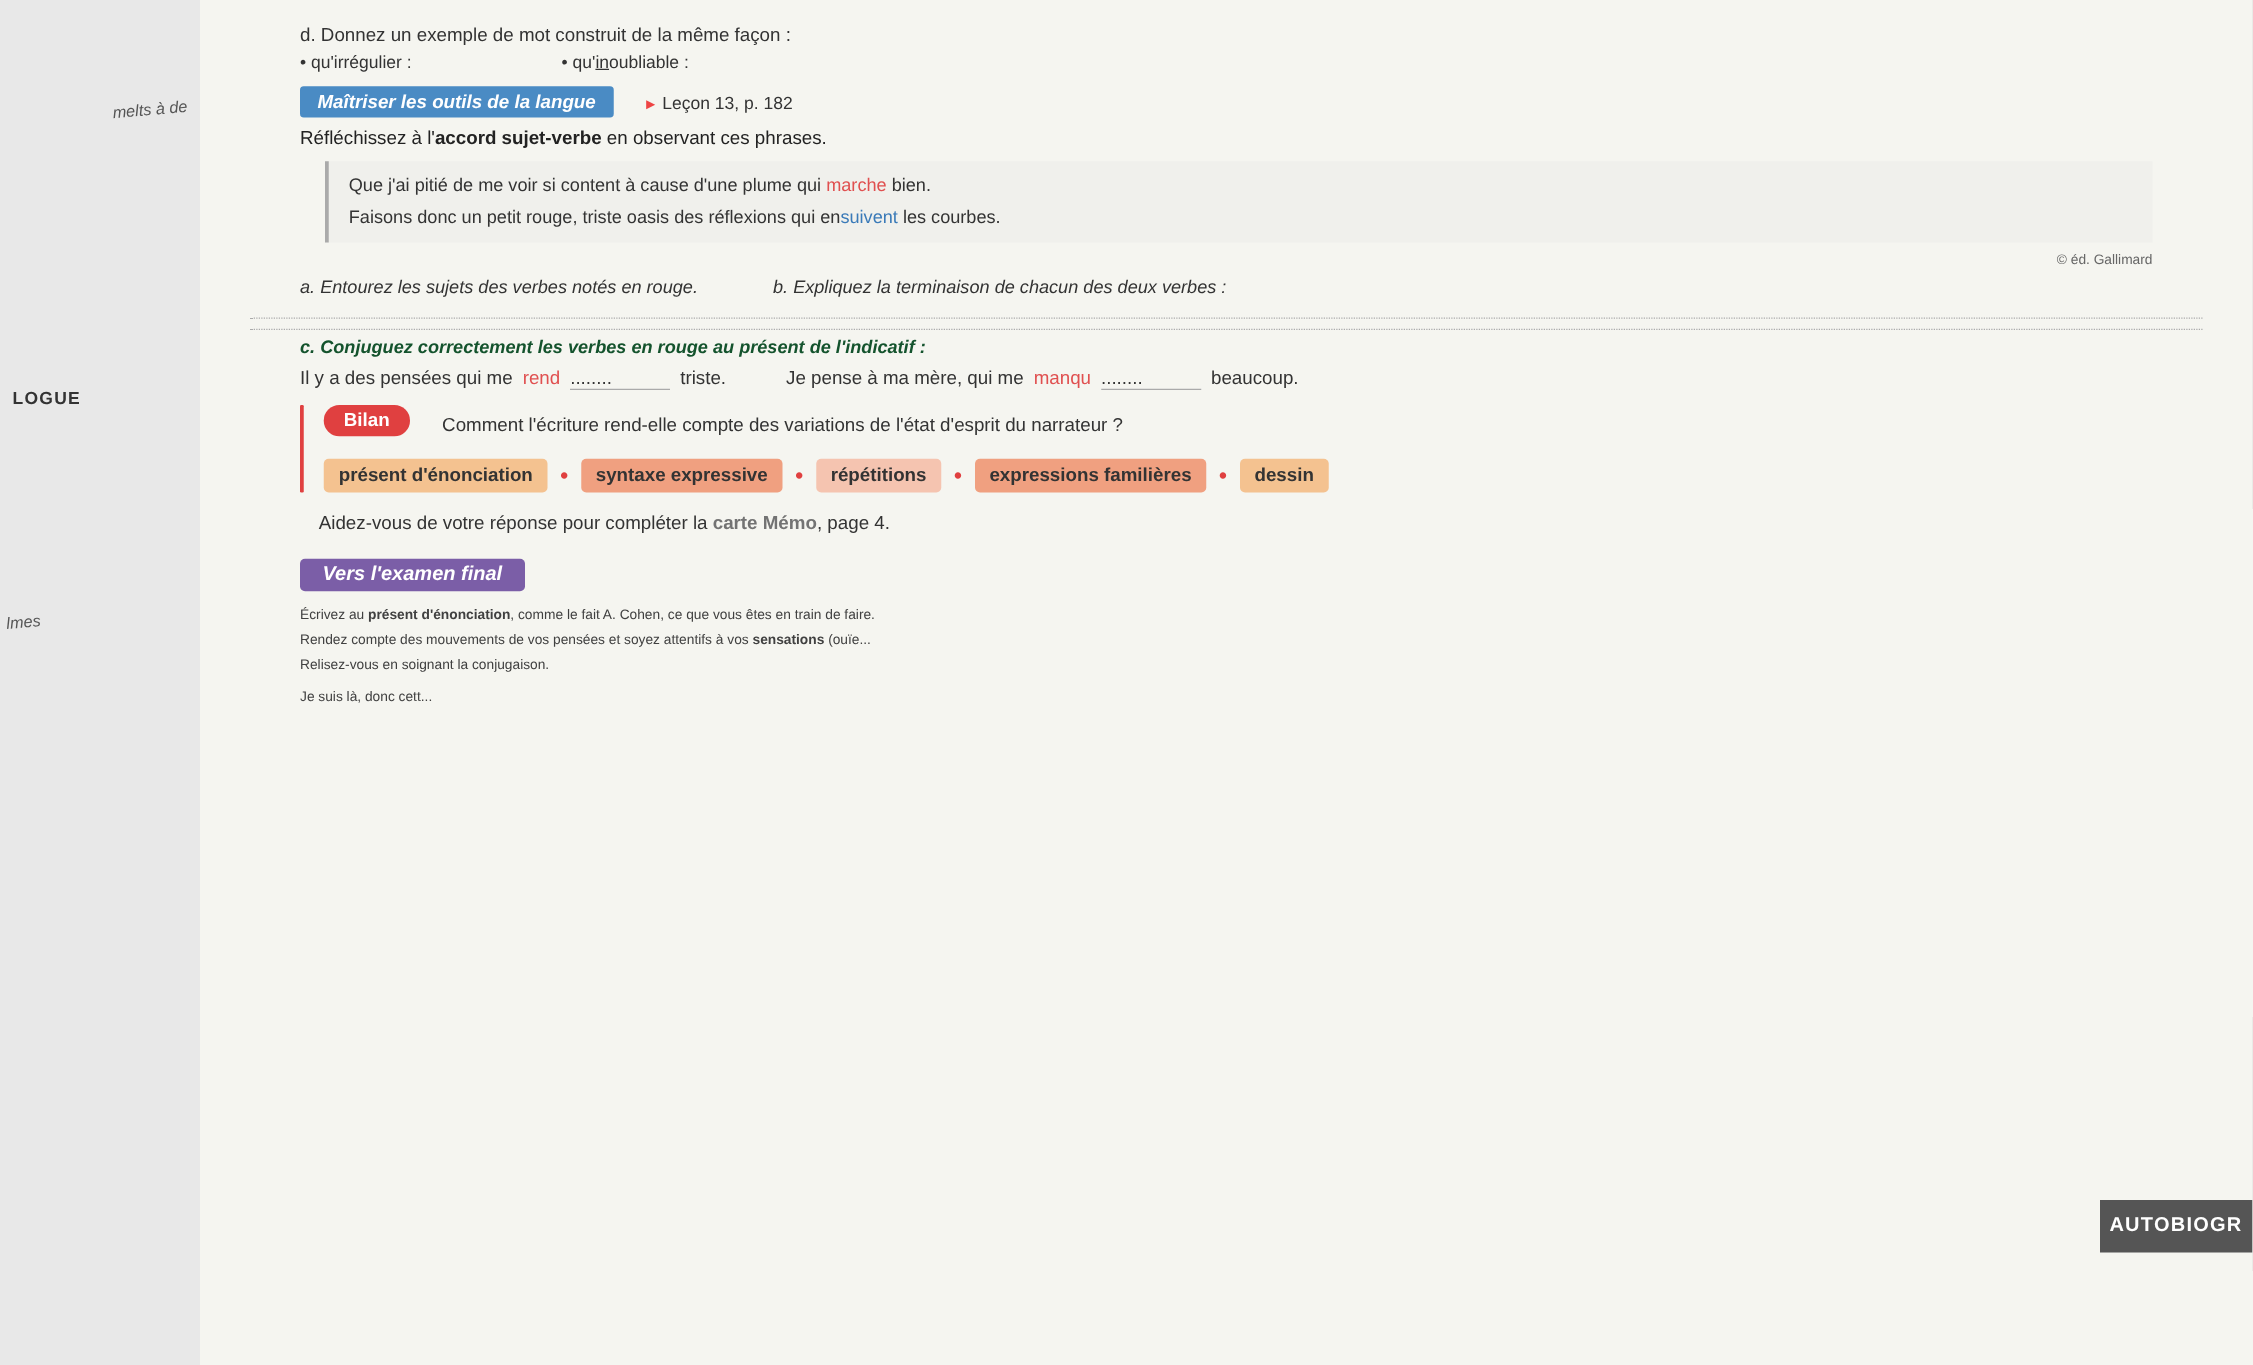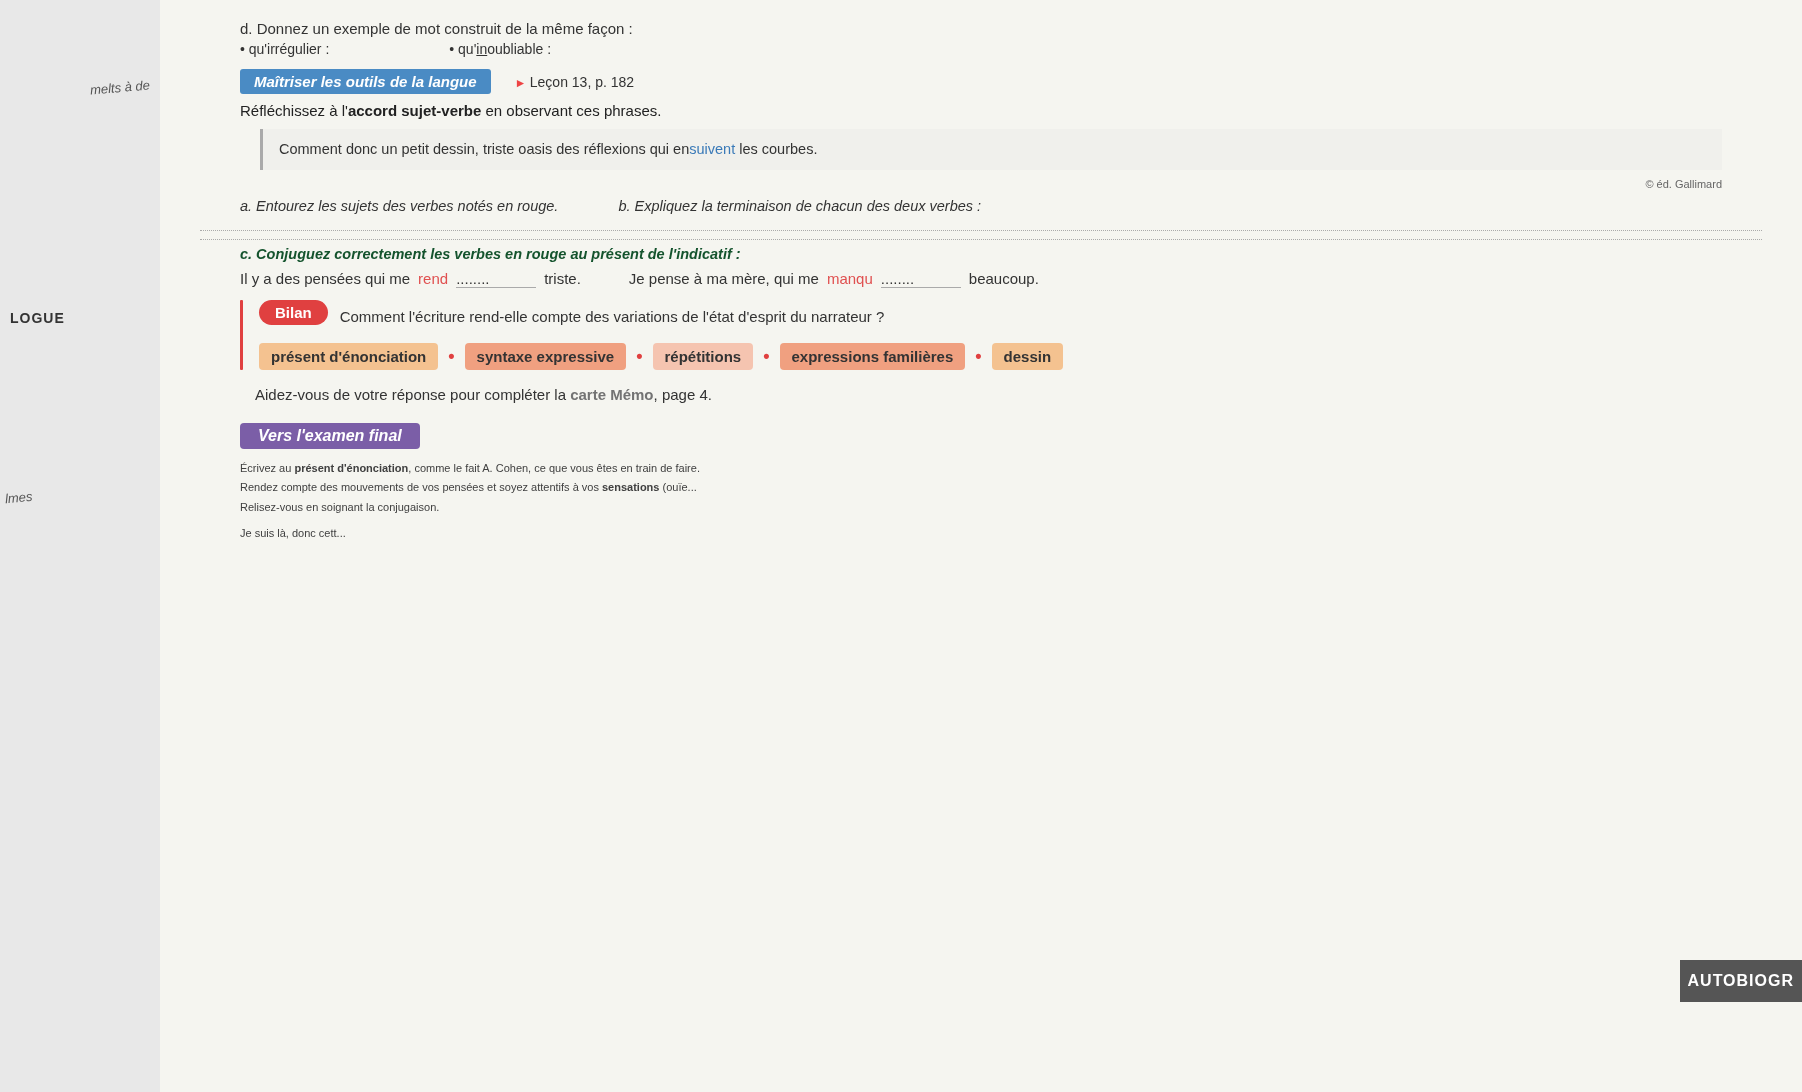--- a/index.html
+++ b/index.html
@@ -313,21 +313,21 @@
     }
 
     .bilan-inner {
       flex: 1;
       padding-left: 16px;
     }
 
     .bilan-header {
       display: flex;
       align-items: center;
-      gap: 4px;
+      gap: 18px;
       margin-bottom: 8px;
     }
   </style>
 </head>
 <body>
 
 <div class="left-margin">
   <div class="margin-text">melts à de</div>
   <div class="margin-label">LOGUE</div>
   <div class="margin-cursive-2">lmes</div>
@@ -349,21 +349,24 @@
     <span class="maitriser-badge">Maîtriser les outils de la langue</span>
     <span class="lecon-ref">Leçon 13, p. 182</span>
   </div>
 
   <div class="instruction-bold">
     <span>Réfléchissez à l'<strong>accord sujet-verbe</strong> en observant ces phrases.</span>
   </div>
 
   <div class="quote-box">
     <div class="quote-line">
-      <span>Comment donc un petit dessin, triste oasis des réflexions qui en</span><span class="highlight-blue">suivent</span><span> les courbes.</span>
+      <span>Que j'ai pitié de me voir si content à cause d'une plume qui </span><span class="highlight-red">marche</span><span>  bien.</span>
+    </div>
+    <div class="quote-line">
+      <span>Faisons donc un petit rouge, triste oasis des réflexions qui en</span><span class="highlight-blue">suivent</span><span> les courbes.</span>
     </div>
   </div>
 
   <div class="copyright">© éd. Gallimard</div>
 
   <div class="questions-ab">
     <span class="question-a">a. Entourez les sujets des verbes notés en rouge.</span>
     <span class="question-b">b. Expliquez la terminaison de chacun des deux verbes :</span>
   </div>
 

